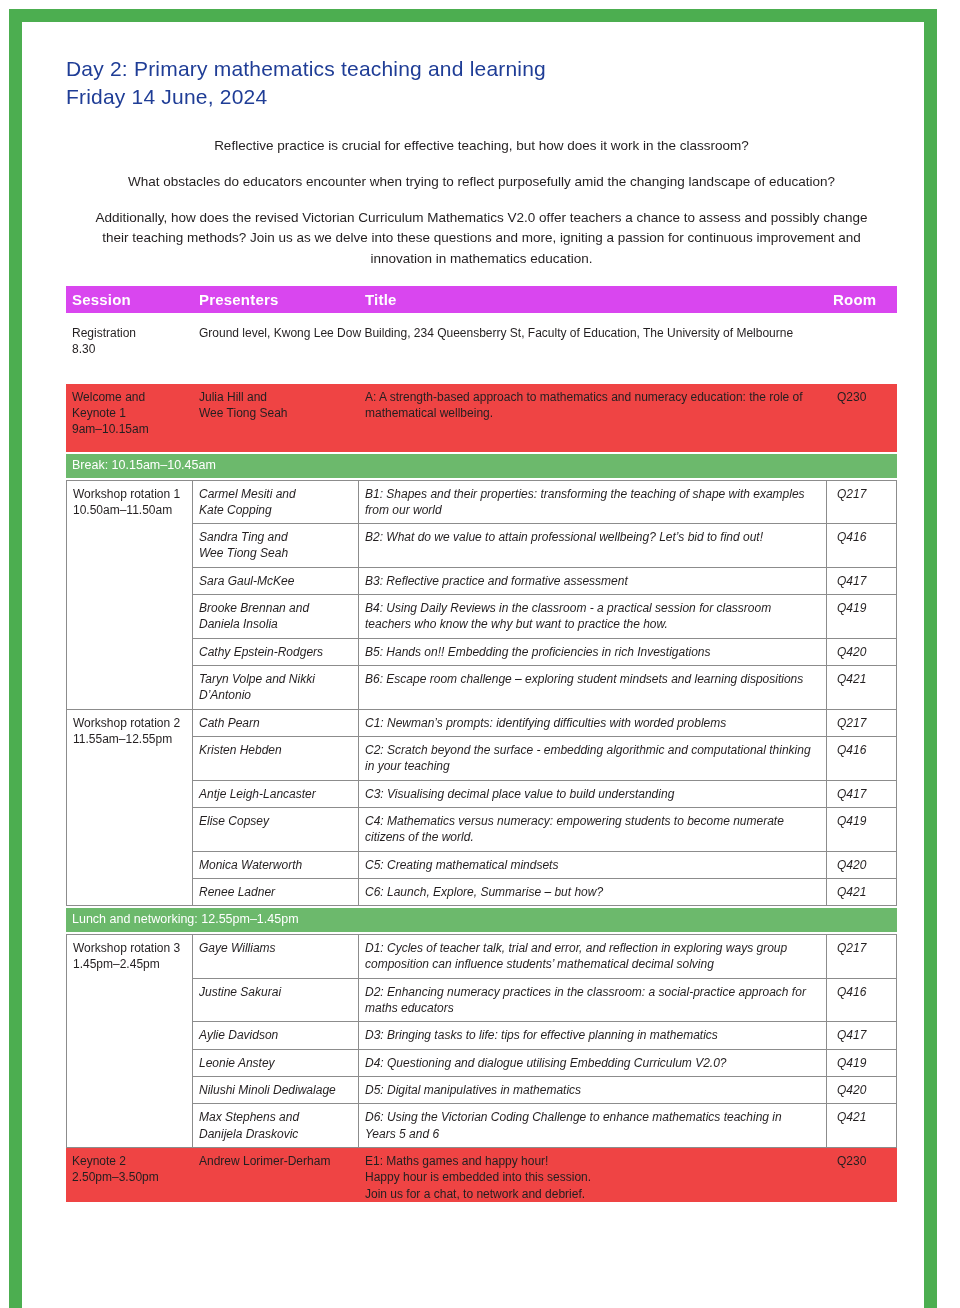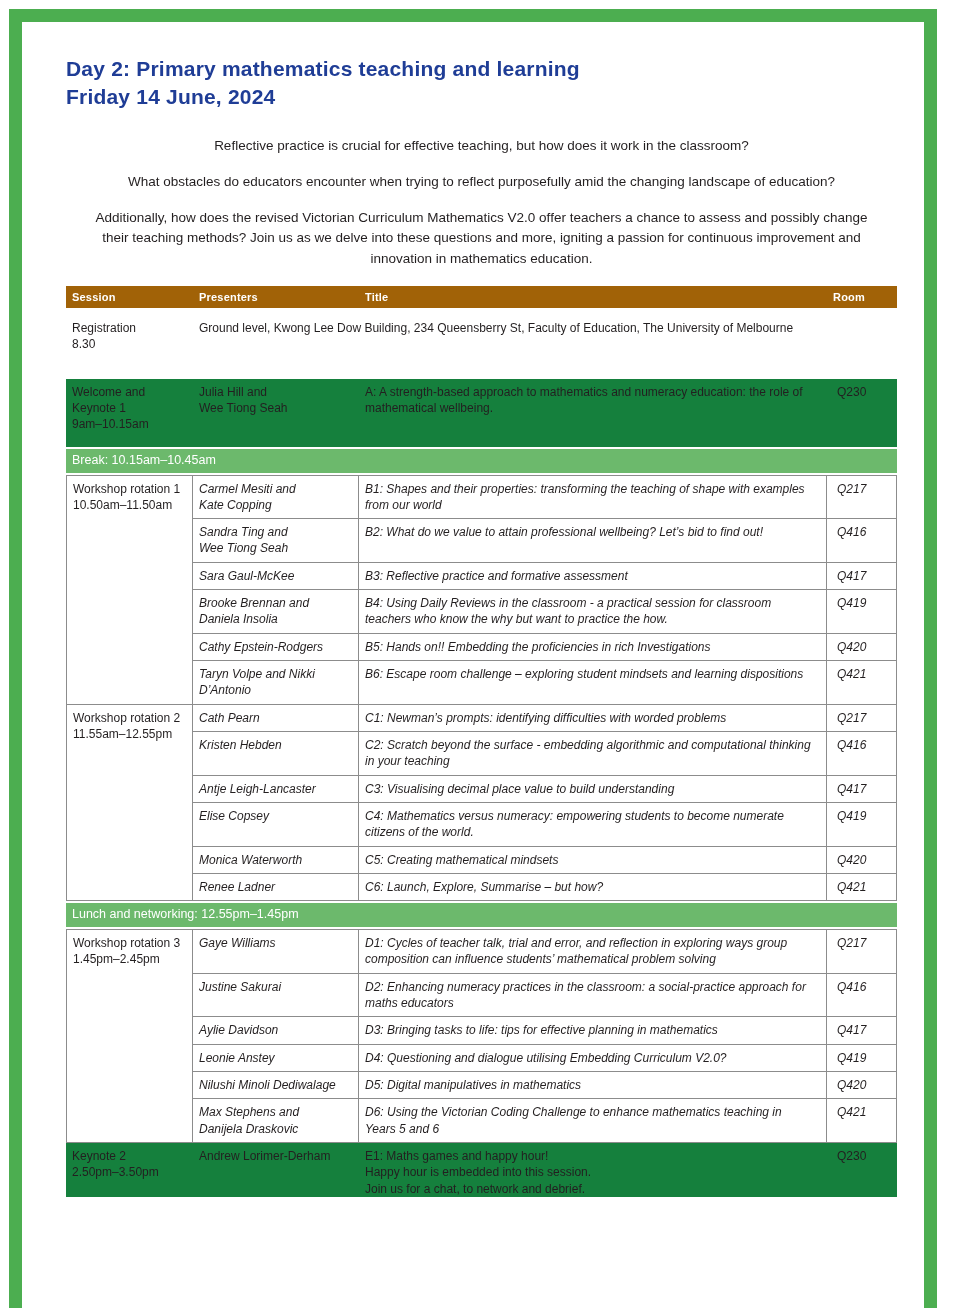--- a/index.html
+++ b/index.html
@@ -6,39 +6,39 @@
   body{
     width:960px;height:1308px;position:relative;background:#ffffff;
     font-family:"Liberation Sans",sans-serif;color:#231f20;overflow:hidden;
   }
   .sheet-frame{
     position:absolute;top:9px;left:9px;width:928px;height:1299px;
     border-top:13px solid #4cae50;border-left:13px solid #4cae50;border-right:13px solid #4cae50;
     box-sizing:border-box;pointer-events:none;
   }
   .content{position:absolute;left:66px;top:0;width:831px;}
-  .page-title{margin:55px 0 0 0;font-size:21px;line-height:1.35;font-weight:bold;color:#1f3d96;letter-spacing:.2px;}
+  .page-title{margin:55px 0 0 0;font-size:21px;line-height:1.35;font-weight:normal;color:#1f3d96;letter-spacing:.2px;}
   .page-title span{display:block;}
   .intro{margin-top:24px;font-size:13.5px;line-height:1.5;}
   .intro p{margin:16px;text-align:center;}
   table.schedule{margin-top:17px;width:831px;border-collapse:separate;border-spacing:0;table-layout:fixed;}
   col.c-session{width:127px;}
   col.c-presenters{width:166px;}
   col.c-title{width:468px;}
   col.c-room{width:70px;}
   th{
-    background:#a16207;color:#ffffff;text-align:left;font-size:11px;font-weight:bold;
+    background:#d946ef;color:#ffffff;text-align:left;font-size:15px;font-weight:bold;
     padding:5px 4px 5px 6px;letter-spacing:.2px;
   }
   td{
     vertical-align:top;font-size:12px;line-height:1.36;
     padding:5px 8px 5px 6px;white-space:pre-line;word-wrap:break-word;
   }
   tr.reg td{padding-top:12px;padding-bottom:26px;}
-  tr.band td{background:#15803d;}
+  tr.band td{background:#ef4444;}
   tr.band.kn1 td{padding-bottom:14px;}
   tr.band.kn2 td{padding-bottom:0;}
   tr.bar td{
     background:#6cb96c;color:#ffffff;font-size:12.5px;padding:3px 6px 4px 6px;
     border-top:2px solid #ffffff;border-bottom:2px solid #ffffff;white-space:nowrap;
   }
   
   td.gc{border-right:1px solid #8c8c8c;border-bottom:1px solid #8c8c8c;font-style:italic;}
   td.gs{border-left:1px solid #8c8c8c;border-right:1px solid #8c8c8c;border-bottom:1px solid #8c8c8c;padding-right:2px;margin-left:8px;}
   tr.sec-top td{border-top:1px solid #8c8c8c;}
@@ -173,21 +173,21 @@
       </tr>
 
       <tr class="bar">
         <td colspan="4">Lunch and networking: 12.55pm–1.45pm</td>
       </tr>
 
       <tr class="sec-top">
         <td class="gs" rowspan="6">Workshop rotation 3
 1.45pm–2.45pm</td>
         <td class="gc">Gaye Williams</td>
-        <td class="gc">D1: Cycles of teacher talk, trial and error, and reflection in exploring ways group composition can influence students’ mathematical problem solving</td>
+        <td class="gc">D1: Cycles of teacher talk, trial and error, and reflection in exploring ways group composition can influence students’ mathematical decimal solving</td>
         <td class="gc room">Q217</td>
       </tr>
       <tr>
         <td class="gc">Justine Sakurai</td>
         <td class="gc">D2: Enhancing numeracy practices in the classroom: a social-practice approach for maths educators</td>
         <td class="gc room">Q416</td>
       </tr>
       <tr>
         <td class="gc">Aylie Davidson</td>
         <td class="gc">D3: Bringing tasks to life: tips for effective planning in mathematics</td>

